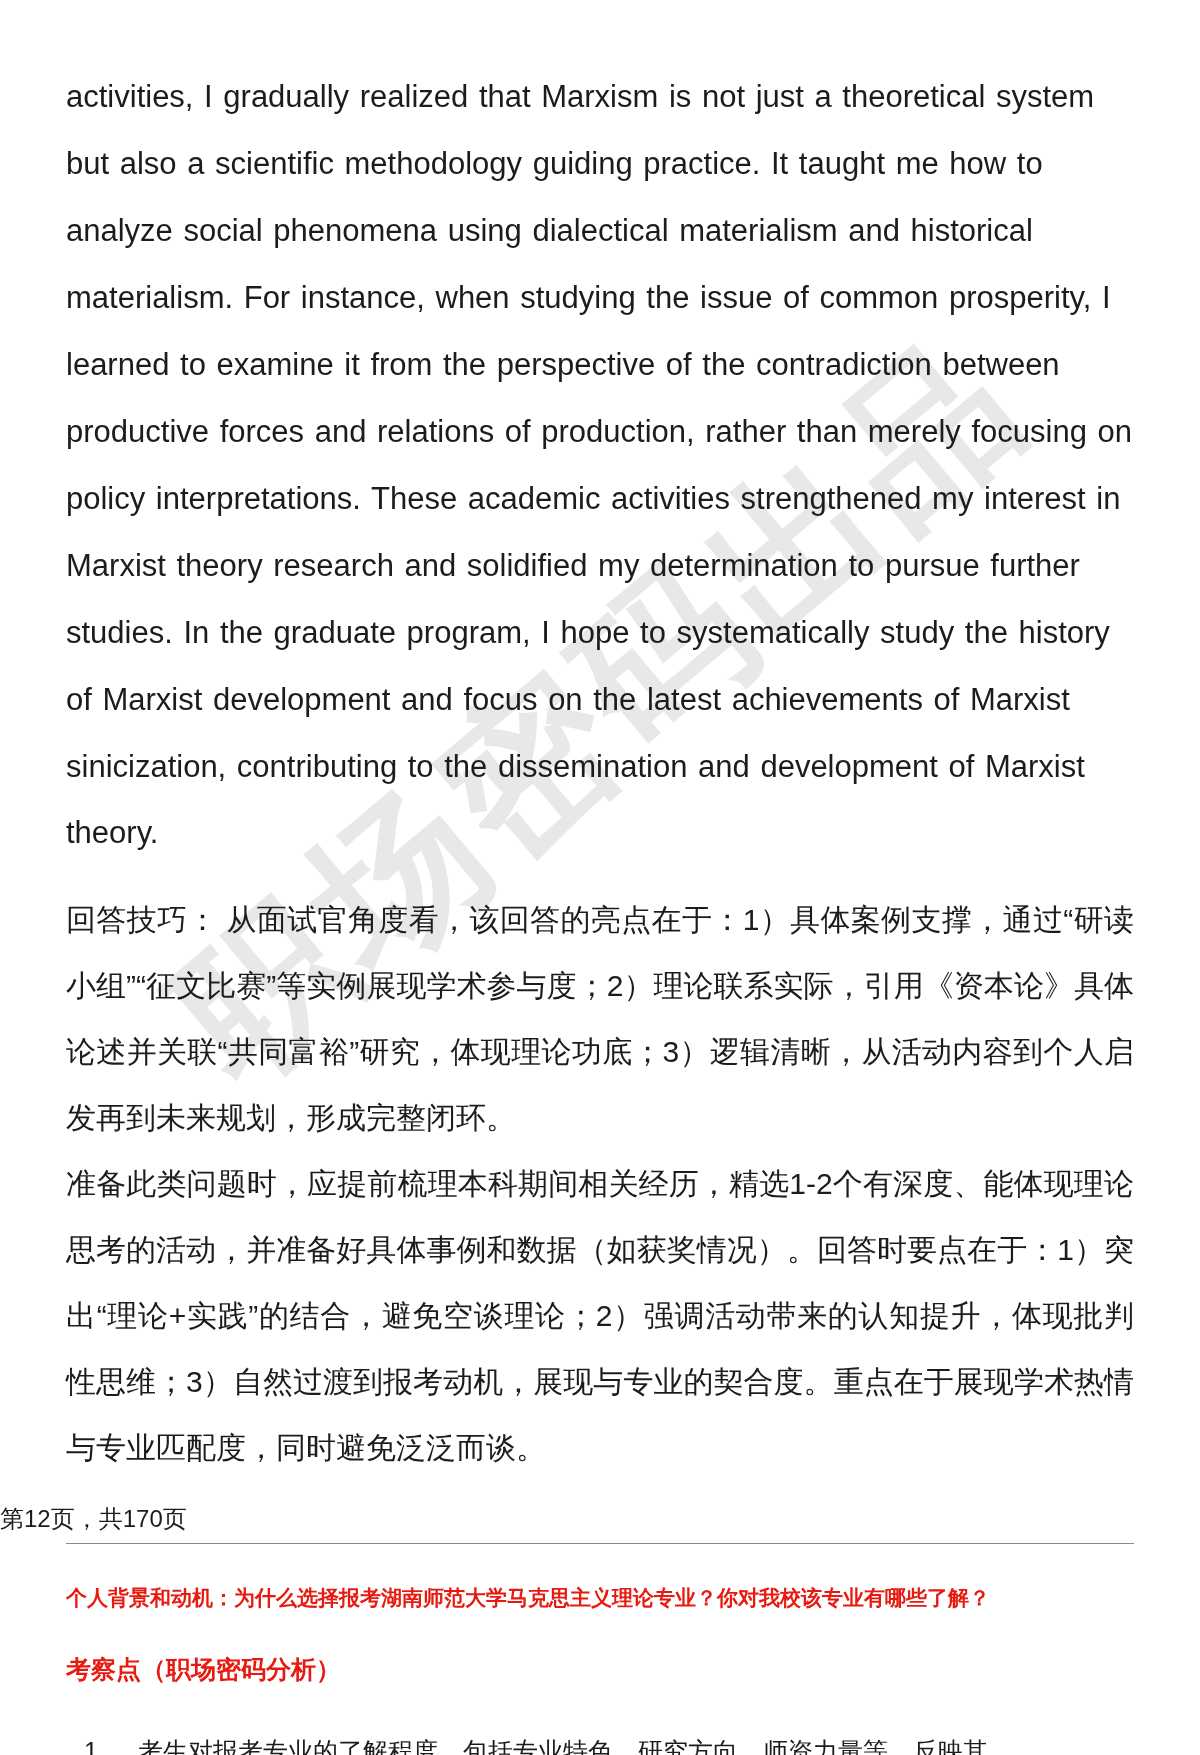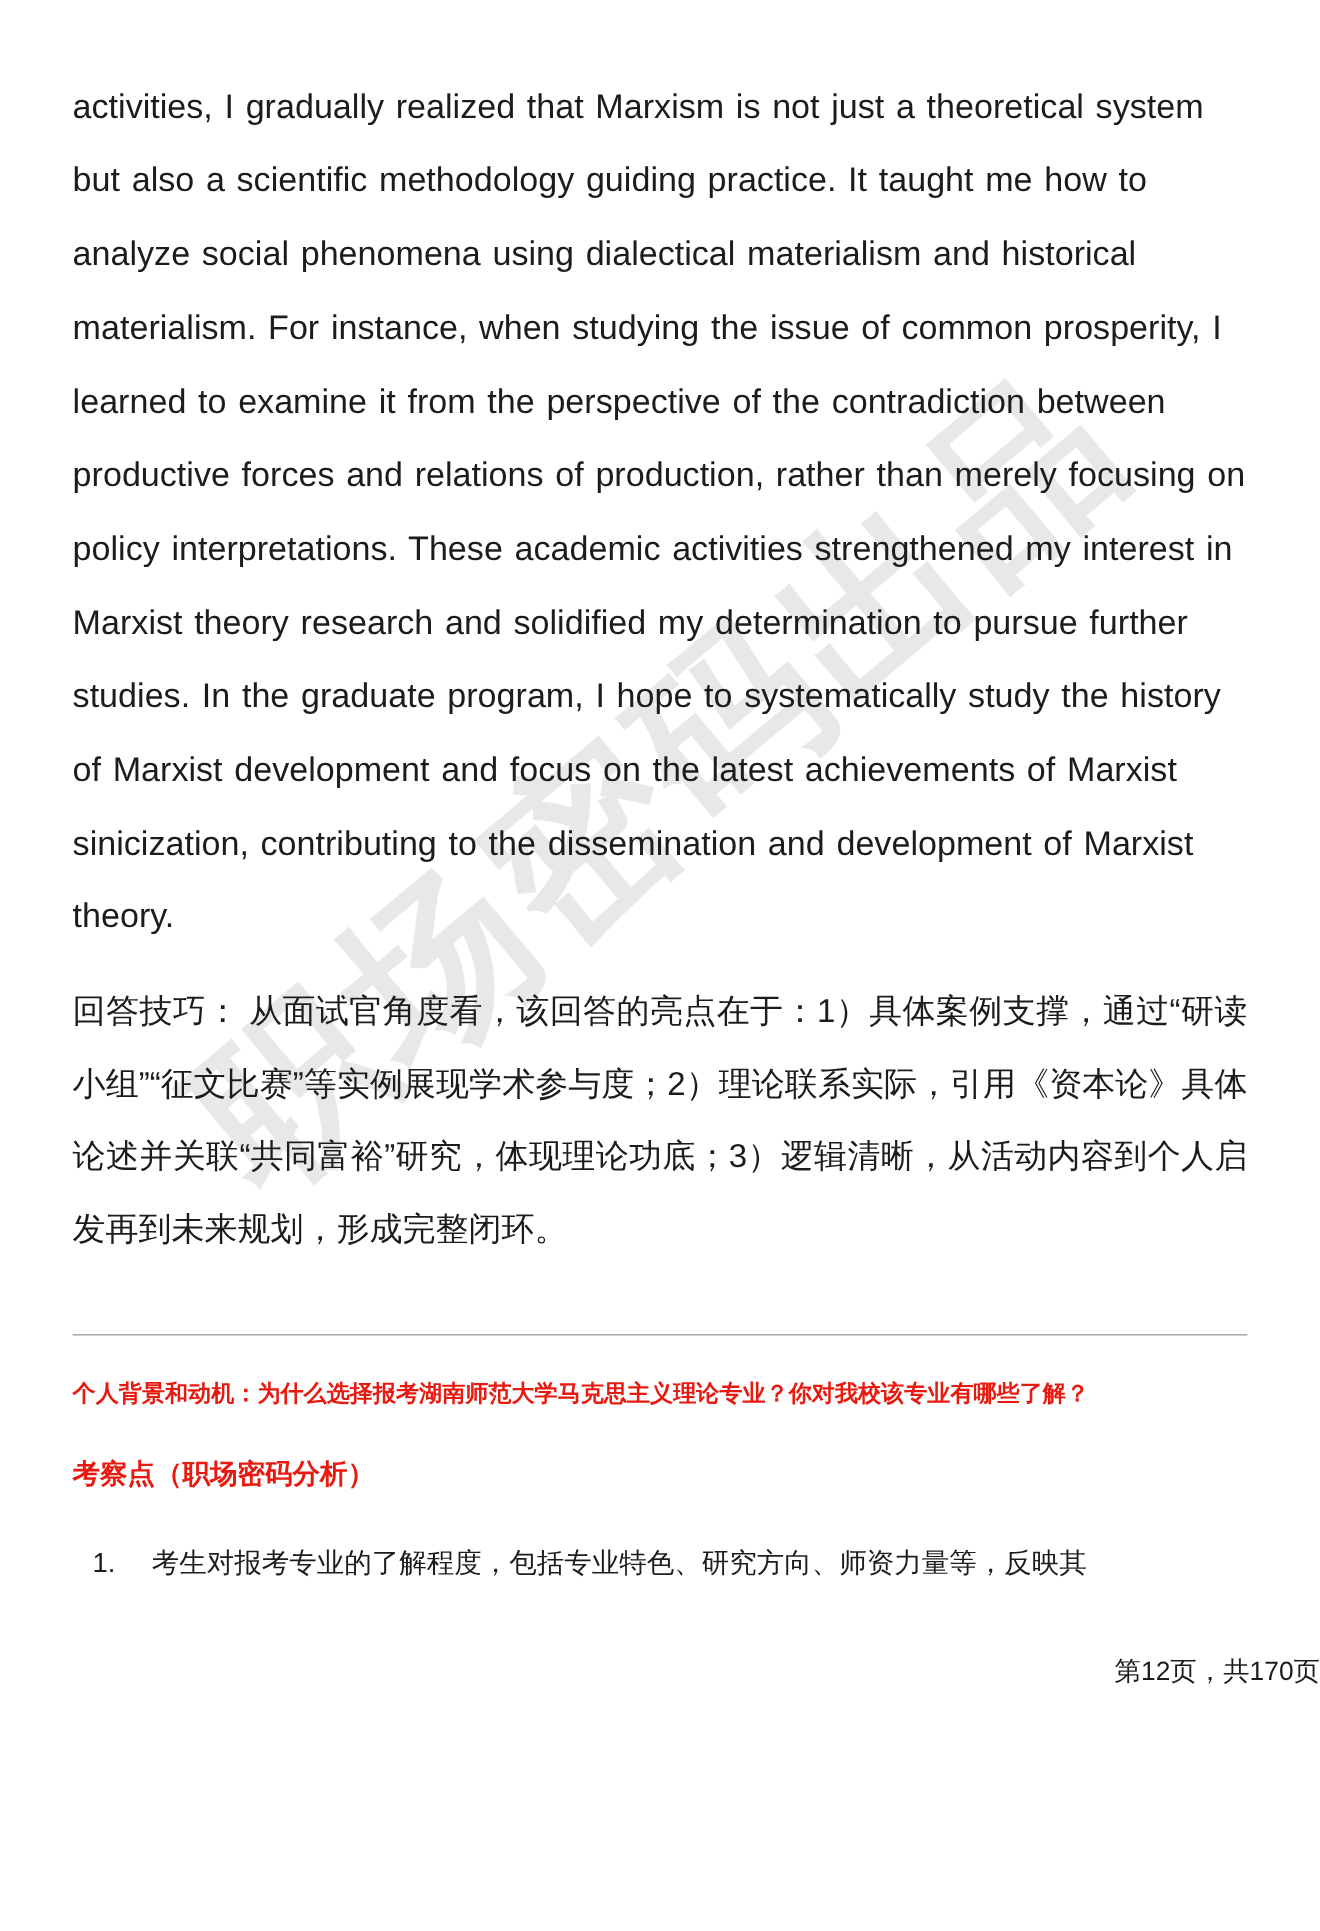--- a/index.html
+++ b/index.html
@@ -85,40 +85,40 @@
   .list-item .li-text {
     flex: 1;
     text-align: justify;
     margin-left: 12px;
   }
   .footer {
     position: absolute;
     top: 1503px;
     left: 0;
     width: 100%;
-    text-align: right;
+    text-align: left;
     font-size: 24px;
     color: var(--text-color, #1c1c1c);
     z-index: 1;
-    padding-left: 16px;
   }
 </style>
 </head>
 <body>
 
 <div class="page">
 
   <div class="watermark">职场密码出品</div>
 
   <div class="content">
 
     <p class="para-en">activities, I gradually realized that Marxism is not just a theoretical system but also a scientific methodology guiding practice. It taught me how to analyze social phenomena using dialectical materialism and historical materialism. For instance, when studying the issue of common prosperity, I learned to examine it from the perspective of the contradiction between productive forces and relations of production, rather than merely focusing on policy interpretations. These academic activities strengthened my interest in Marxist theory research and solidified my determination to pursue further studies. In the graduate program, I hope to systematically study the history of Marxist development and focus on the latest achievements of Marxist sinicization, contributing to the dissemination and development of Marxist theory.</p>
 
     <p class="para-zh">回答技巧： 从面试官角度看，该回答的亮点在于：1）具体案例支撑，通过“研读小组”“征文比赛”等实例展现学术参与度；2）理论联系实际，引用《资本论》具体论述并关联“共同富裕”研究，体现理论功底；3）逻辑清晰，从活动内容到个人启发再到未来规划，形成完整闭环。</p>
 
+    <p class="para-zh">准备此类问题时，应提前梳理本科期间相关经历，精选1-2个有深度、能体现理论思考的活动，并准备好具体事例和数据（如获奖情况）。回答时要点在于：1）突出“理论+实践”的结合，避免空谈理论；2）强调活动带来的认知提升，体现批判性思维；3）自然过渡到报考动机，展现与专业的契合度。重点在于展现学术热情与专业匹配度，同时避免泛泛而谈。</p>
 
     <hr class="divider">
 
     <h2 class="heading-red">个人背景和动机：为什么选择报考湖南师范大学马克思主义理论专业？你对我校该专业有哪些了解？</h2>
 
     <h3 class="subheading-red">考察点（职场密码分析）</h3>
 
     <div class="numbered-list">
       <div class="list-item">
         <span class="num">1.</span>

